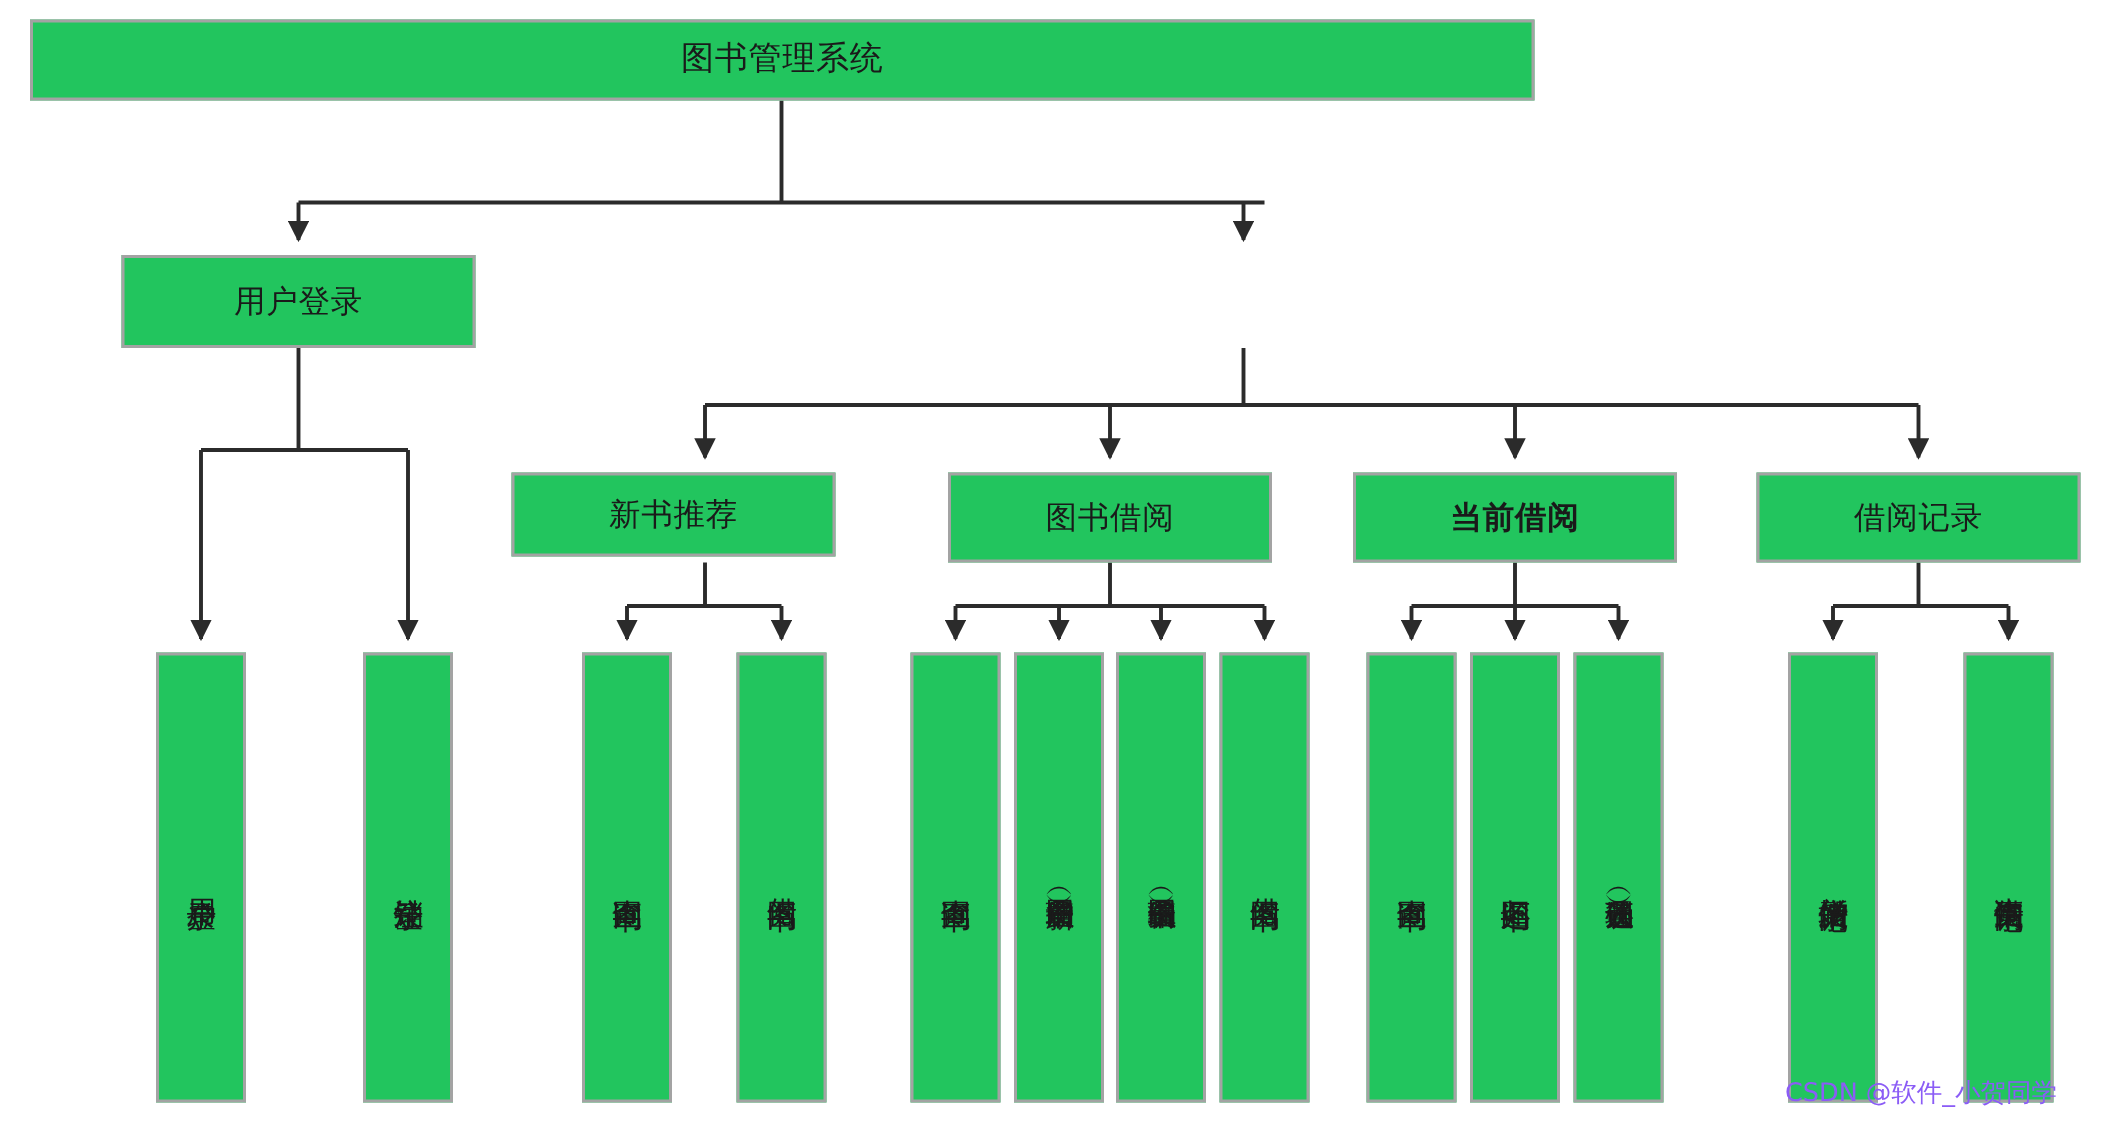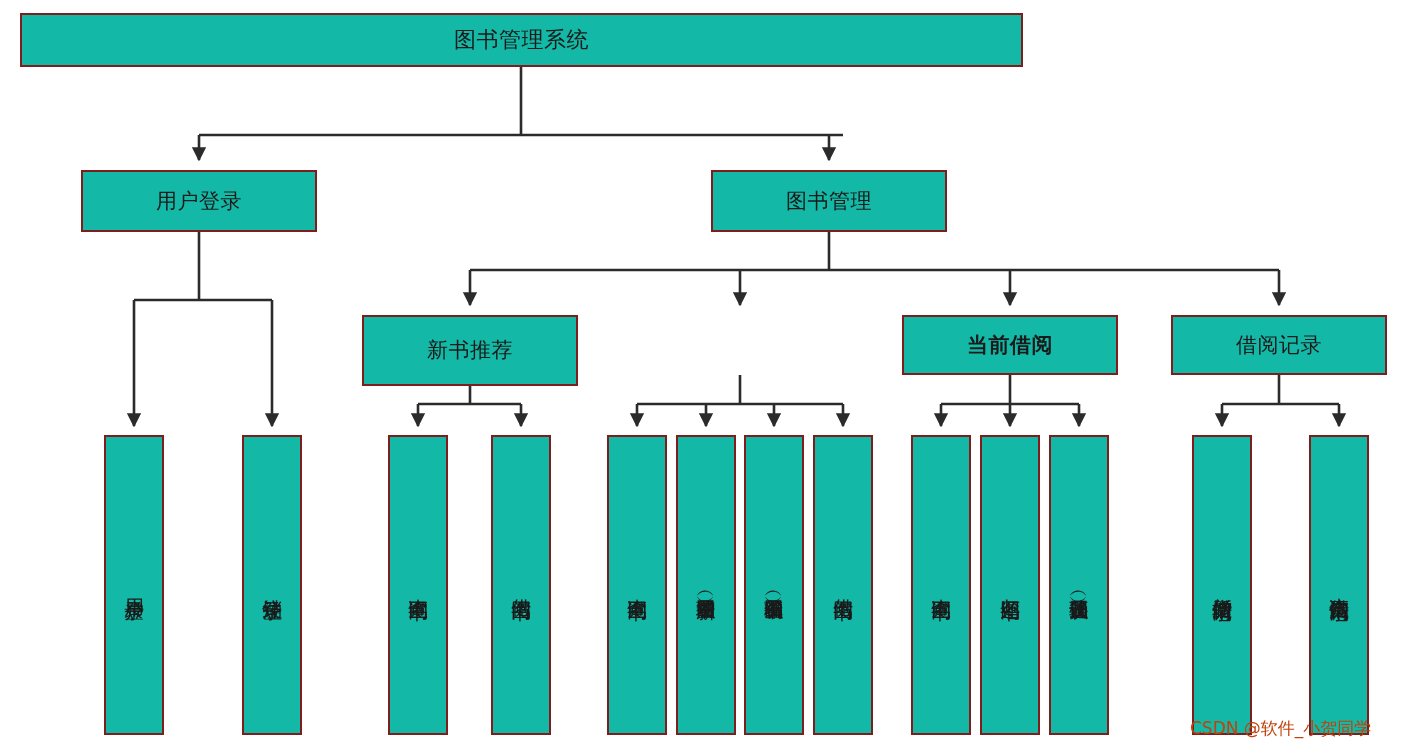--- a/index.html
+++ b/index.html
@@ -22,22 +22,22 @@
     position: absolute;
     left: 0;
     top: 0;
     width: 1405px;
     height: 747px;
     pointer-events: none;
   }
   .node {
     position: absolute;
     box-sizing: border-box;
-    background: #14b8a6;
-    border: 2px solid #7f1d1d;
+    background: #22c55e;
+    border: 2px solid #a3a3a3;
     display: flex;
     align-items: center;
     justify-content: center;
     color: #1a1a1a;
   }
   .node .label {
     display: block;
     text-align: center;
     line-height: 1.0;
     white-space: nowrap;
@@ -65,21 +65,21 @@
     white-space: nowrap;
     max-height: 100%;
   }
   .node.vert.tall .label {
     font-size: 19px;
     line-height: 1.12;
     letter-spacing: 0px;
   }
   .watermark {
     position: absolute;
-    color: #c2410c;
+    color: #8b5cf6;
     font-size: 17px;
     white-space: nowrap;
     font-family: "DejaVu Sans", "Liberation Sans", sans-serif;
   }
 </style>
 </head>
 <body>
 
 <div id="canvas">
 
@@ -134,28 +134,28 @@
   </svg>
 
   <div class="node horiz root" style="left:20px; top:13px; width:1003px; height:54px;">
     <span class="label">图书管理系统</span>
   </div>
 
   <div class="node horiz" style="left:81px; top:170px; width:236px; height:62px;">
     <span class="label">用户登录</span>
   </div>
 
-  <div class="node horiz" style="left:711px; top:170px; width:236px; height:62px;">
-    <span class="label">图书管理</span>
-  </div>
-
-  <div class="node horiz" style="left:362px; top:315px; width:216px; height:71px;">
+
+  <div class="node horiz" style="left:341px; top:315px; width:216px; height:56px;">
     <span class="label">新书推荐</span>
   </div>
 
+  <div class="node horiz" style="left:632px; top:315px; width:216px; height:60px;">
+    <span class="label">图书借阅</span>
+  </div>
 
   <div class="node horiz" style="left:902px; top:315px; width:216px; height:60px;font-weight:bold;">
     <span class="label">当前借阅</span>
   </div>
 
   <div class="node horiz" style="left:1171px; top:315px; width:216px; height:60px;justify-content:center;">
     <span class="label">借阅记录</span>
   </div>
 
   <div class="node vert" style="left:104px; top:435px; width:60px; height:300px;">

